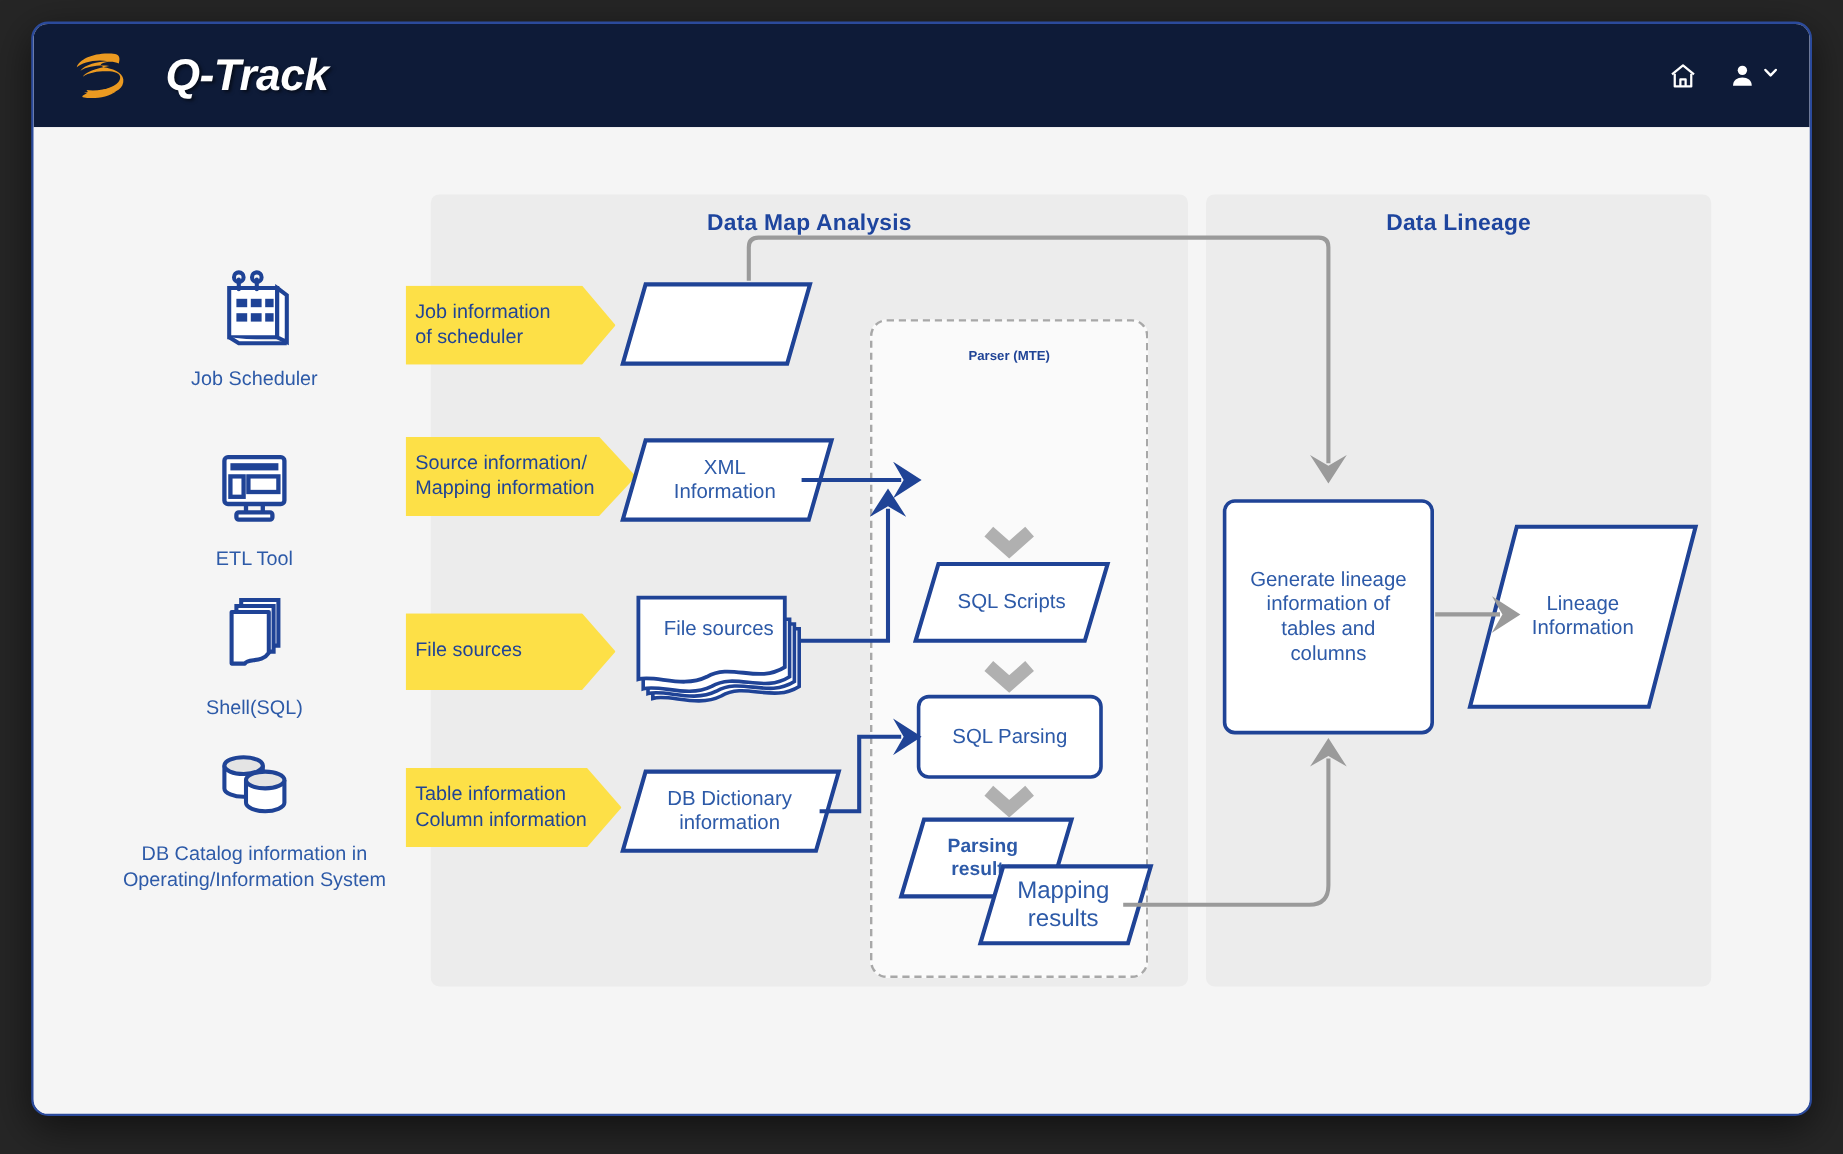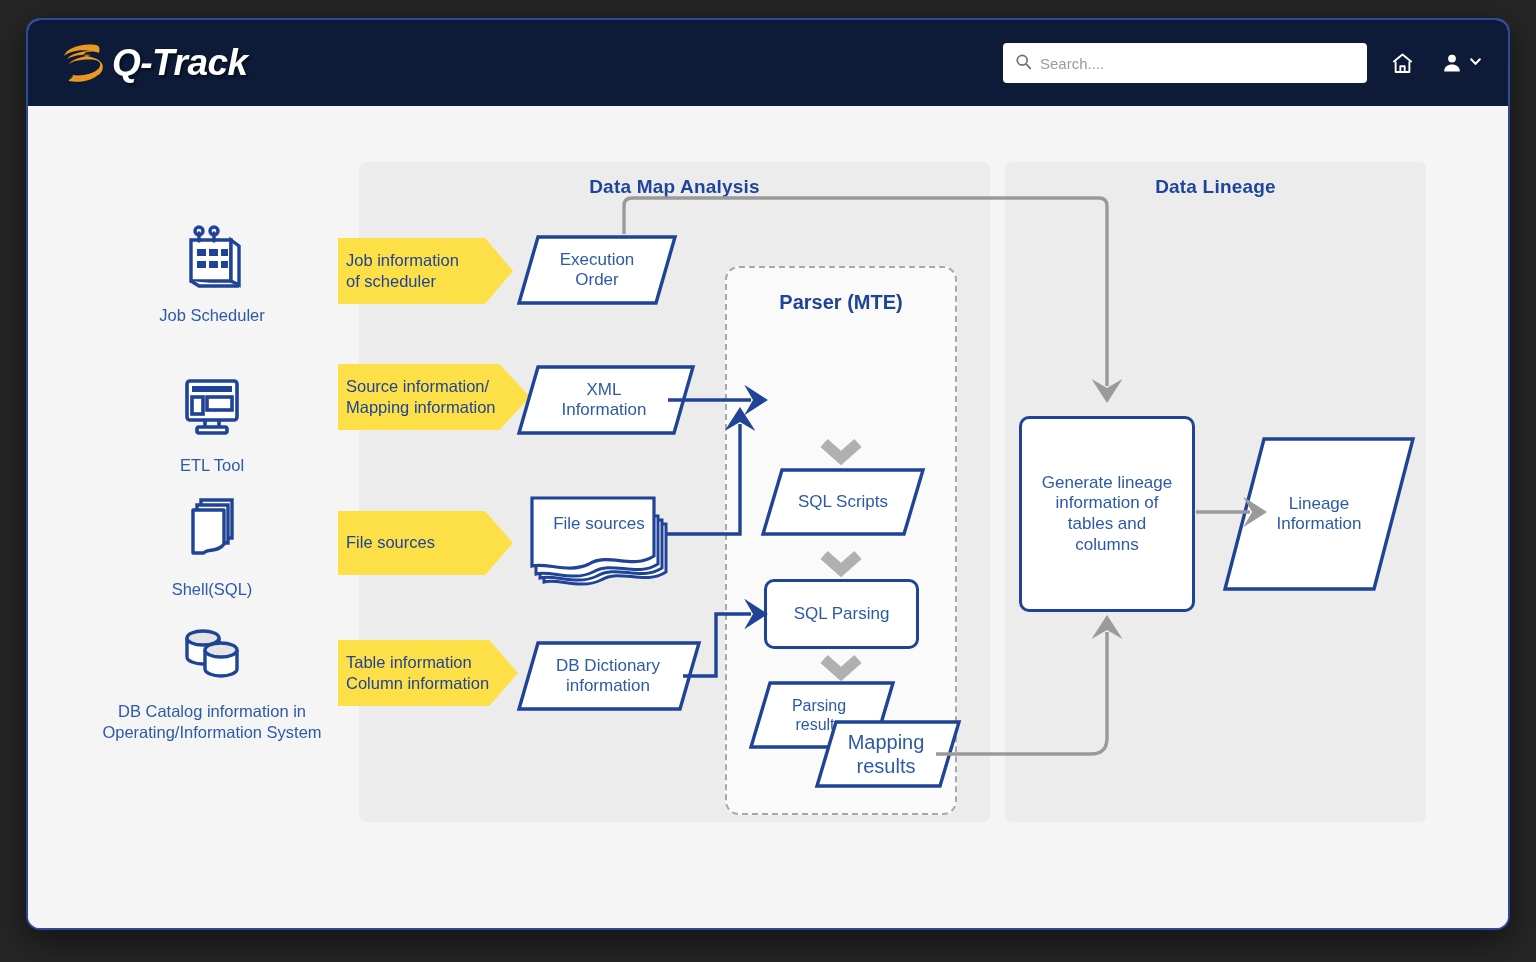--- a/index.html
+++ b/index.html
@@ -36,21 +36,21 @@
   
   .navbar {
     position: relative;
     height: 86px;
     background: #0e1b38;
     display: flex;
     align-items: center;
     padding: 0 26px 0 28px;
   }
 
-  .brand { display: flex; align-items: center; gap: 2px; }
+  .brand { display: flex; align-items: center; gap: 28px; }
 
   .brand-logo { width: 54px; height: 54px; }
 
   .brand-name {
     color: #ffffff;
     font-size: 37px;
     font-weight: bold;
     font-style: italic;
     letter-spacing: -0.5px;
     text-shadow: 2px 2px 3px rgba(0,0,0,.55);
@@ -172,21 +172,21 @@
     position: absolute;
     border: 2px dashed #a8a8a8;
     border-radius: 14px;
     background: #fafafa;
   }
   .parser-title {
     position: absolute;
     left: 0; right: 0;
     text-align: center;
     color: #1f4396;
-    font-size: 20px;
+    font-size: 11px;
     font-weight: bold;
   }
 
   svg.overlay {
     position: absolute;
     left: 0; top: 0;
     width: 100%;
     height: 100%;
     pointer-events: none;
   }
@@ -204,29 +204,20 @@
             <g fill="#eb9a21">
               <path d="M40 9 C24 7 10 13 8 20 C12 16 24 13 34 15 C26 15 14 18 11 23 C17 19 28 18 35 19 C24 21 15 24 13 28 C20 23 33 23 39 24 C45 25 46 30 41 34 C36 38 24 41 14 41 C26 45 42 43 46 35 C49 28 44 23 35 21 C30 20 26 19 29 17 C33 15 39 15 43 17 C44 13 44 10 40 9 Z"></path>
               <path d="M13 45 C22 47 34 45 41 40 C35 42 25 43 18 42 C24 42 33 40 37 37 C31 39 22 40 16 39 C20 42 11 43 13 45 Z"></path>
             </g>
           </svg>
         </span>
         <span class="brand-name">Q-Track</span>
       </div>
 
       <div class="nav-right">
-        <div class="search-box">
-          <span>
-            <svg width="17" height="17" viewBox="0 0 20 20" fill="none" stroke="#6e6e6e" stroke-width="2">
-              <circle cx="8.5" cy="8.5" r="5.8"></circle>
-                <line x1="12.8" y1="12.8" x2="18" y2="18" stroke-linecap="round"></line>
-            </svg>
-          </span>
-          <input type="text" placeholder="Search...." style="">
-        </div>
 
         <div class="nav-icon-btn">
           <svg width="25" height="25" viewBox="0 0 24 24" fill="none" stroke="#ffffff" stroke-width="1.8" stroke-linejoin="round">
             <path d="M3.2 10.6 L12 3.4 L20.8 10.6"></path>
             <path d="M5.4 10.1 V20.2 H18.6 V10.1"></path>
             <path d="M9.9 20.2 V14.6 H14.1 V20.2"></path>
           </svg>
         </div>
 
         <div class="user-group">
@@ -330,24 +321,20 @@
 
       <div class="arrow-label" style="left:310px; top:534px; width:180px; height:66px;">
         <span>Table information</span>
         <span>Column information</span>
       </div>
 
       <div class="para-wrap" style="left:488px; top:128px; width:162px; height:72px;">
         <svg width="162" height="72" viewBox="0 0 162 72">
           <polygon points="22,3 159,3 140,69 3,69" fill="#ffffff" stroke="#1f4396" stroke-width="3.4"></polygon>
         </svg>
-        <div class="para-text">
-          <div>Execution</div>
-          <div>Order</div>
-        </div>
       </div>
 
       <div class="para-wrap" style="left:488px; top:258px; width:180px; height:72px;">
         <svg width="180" height="72" viewBox="0 0 180 72">
           <polygon points="22,3 177,3 158,69 3,69" fill="#ffffff" stroke="#1f4396" stroke-width="3.4"></polygon>
         </svg>
         <div class="para-text" style="left:-4px;">
           <div>XML</div>
           <div>Information</div>
         </div>
@@ -388,21 +375,21 @@
           <div>SQL Scripts</div>
         </div>
       </div>
 
       <div class="proc" style="left:736px; top:473px; width:155px; height:70px;">
         <div>
           <div>SQL Parsing</div>
         </div>
       </div>
 
-      <div class="para-wrap" style="left:720px; top:574px; width:148px; height:70px;">
+      <div class="para-wrap" style="left:720px; top:574px; width:148px; height:70px;font-weight:bold;">
         <svg width="148" height="70" viewBox="0 0 148 70">
           <polygon points="22,3 145,3 126,67 3,67" fill="#ffffff" stroke="#1f4396" stroke-width="3.4"></polygon>
         </svg>
         <div class="para-text" style="left:-6px; font-size:16px;">
           <div>Parsing</div>
           <div>results</div>
         </div>
       </div>
 
       <div class="para-wrap" style="left:786px; top:613px; width:148px; height:70px;">

